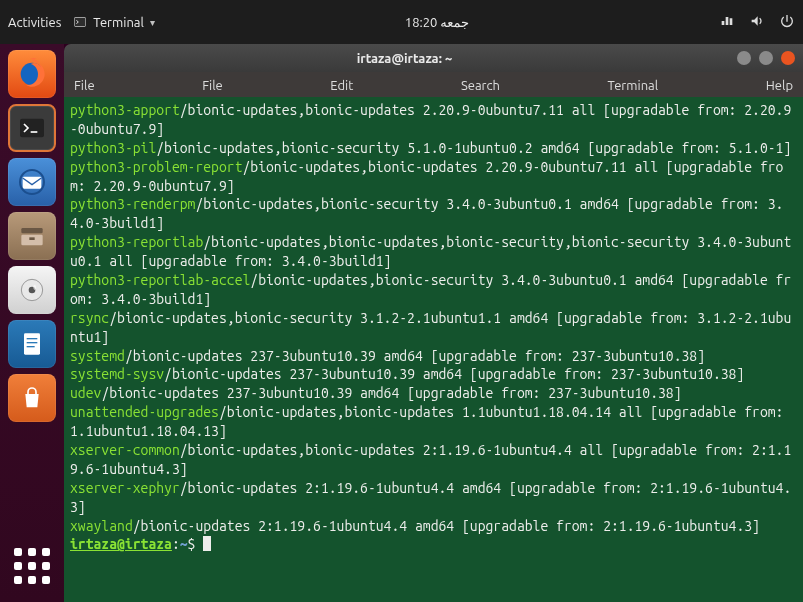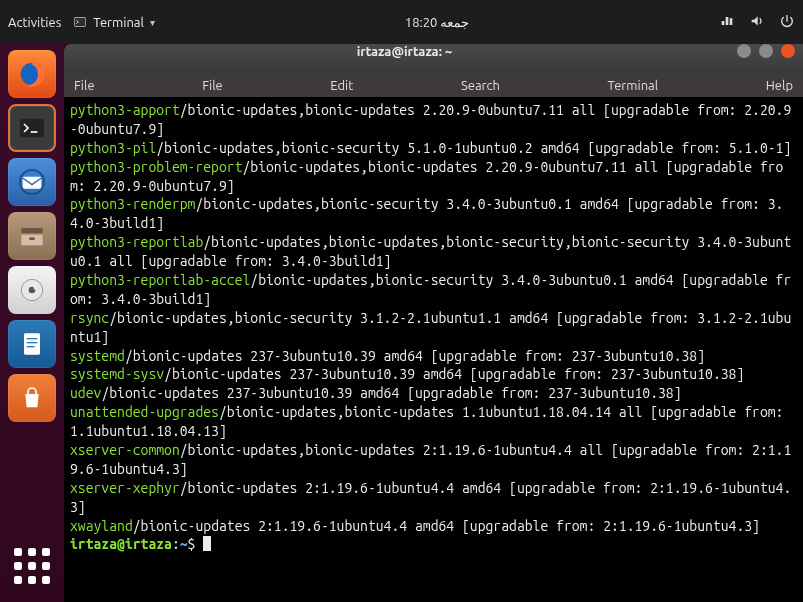--- a/index.html
+++ b/index.html
@@ -55,21 +55,21 @@
   width: 8px; height: 8px; background: #fff; border-radius: 2px;
 }
 
 .window-area {
   flex: 1;
   display: flex; flex-direction: column;
 }
 .titlebar {
   height: 28px;
   background: linear-gradient(#4a4a4a, #3a3a3a);
-  display: flex; align-items: flex-start;
+  display: flex; align-items: center;
   color: #e9e9e9;
   font-size: 13px;
   padding: 0 8px;
   border-top-left-radius: 7px;
 }
 .titlebar .title { flex: 1; text-align: center; font-weight: bold; }
 .win-controls { display: flex; gap: 8px; }
 .win-btn {
   width: 14px; height: 14px; border-radius: 50%;
   display: inline-block;
@@ -84,31 +84,31 @@
   display: flex; align-items: center;
   gap: 16px;
   padding: 0 10px;
   color: #ddd;
   font-size: 13px;
   justify-content: space-between;
 }
 
 .terminal {
   flex: 1;
-  background: #000000;
+  background: #14532d;
   color: #eeeeec;
   font-family: "Ubuntu Mono", "DejaVu Sans Mono", monospace;
   font-size: 14px;
   line-height: 1.35;
   padding: 4px 6px;
   white-space: pre-wrap;
   word-break: break-all;
 }
 .pkg { color: #8ae234; }
-.prompt-user { color: #8ae234; font-weight: bold; }
+.prompt-user { color: #8ae234; font-weight: bold; text-decoration: underline; }
 .prompt-colon { color: #eeeeec; }
 .prompt-path { color: #729fcf; font-weight: bold; }
 .cursor {
   display: inline-block;
   width: 8px; height: 15px;
   background: #eeeeec;
   vertical-align: -2px;
 }
 </style>
 </head>

